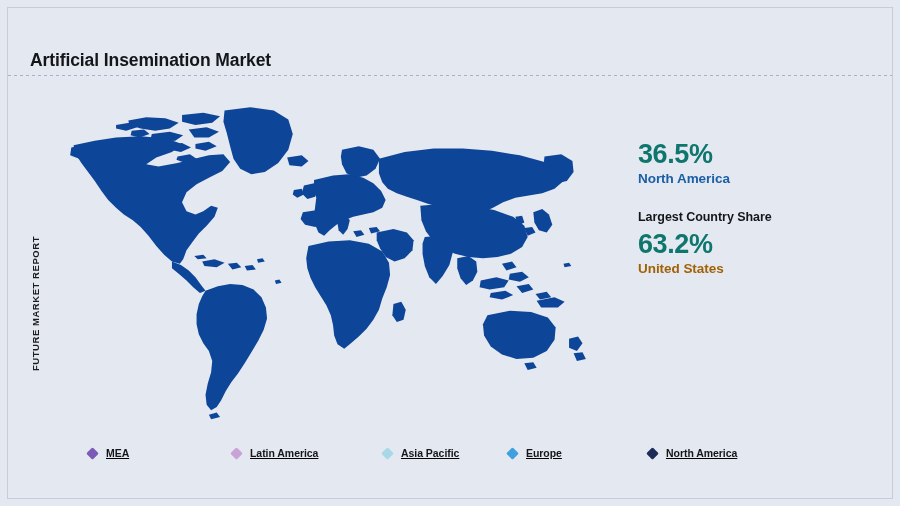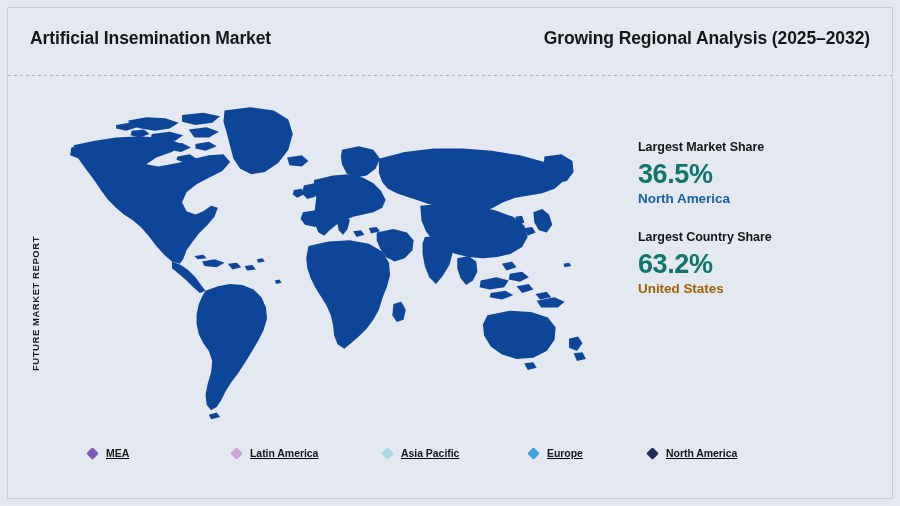--- a/index.html
+++ b/index.html
@@ -31,21 +31,21 @@
     bottom: 7px;
     border: 1px solid #c7ccd8;
     box-sizing: border-box;
     pointer-events: none;
   }
 
   
   #header {
     position: absolute;
     left: 8px;
-    top: 2px;
+    top: 24px;
     width: 884px;
     height: 68px;
     box-sizing: border-box;
   }
   .header-title {
     position: absolute;
     top: 36px;
     transform: translateY(-50%);
     font-size: 17.5px;
     font-weight: bold;
@@ -156,21 +156,20 @@
 </style>
 </head>
 <body>
 
 <div id="infographic" style="background: rgb(228, 232, 240);">
 
   <div id="card-border"></div>
 
   <div id="header">
     <div class="header-title" id="title-left">Artificial Insemination Market</div>
-    <div class="header-title" id="title-right">Growing Regional Analysis (2025–2032)</div>
   </div>
   <div id="header-divider"></div>
 
   <div id="brand-label">FUTURE MARKET REPORT</div>
 
   <div id="map-wrap">
     <svg viewBox="0 0 1000 590" preserveAspectRatio="xMidYMid meet">
       <g id="land-group" fill="#0d4599">
 
         <path d="M20,88 L58,80 L96,74 L140,72 L186,76 L214,86 L196,100 L168,110 L150,122
@@ -282,21 +281,20 @@
         <path d="M348,292 L358,290 L362,296 L350,298 Z"></path>
         <path d="M896,300 L906,298 L910,304 L898,306 Z"></path>
         <path d="M262,570 L276,566 L282,574 L266,578 Z"></path>
       </g>
     </svg>
   </div>
 
   <div id="stats-panel">
 
     <div class="stat-block">
-      <div class="stat-label">Largest Market Share</div>
       <div class="stat-value">36.5%</div>
       <div class="stat-region" style="color: rgb(26, 95, 168);">North America</div>
     </div>
 
     <div class="stat-block">
       <div class="stat-label">Largest Country Share</div>
       <div class="stat-value">63.2%</div>
       <div class="stat-region" style="color: #a16207;">United States</div>
     </div>
 
@@ -312,21 +310,21 @@
     <div class="legend-item" style="left:144px;justify-content:space-between;">
       <span class="legend-dot" style="background: rgb(201, 163, 216);"></span>
       <span class="legend-text">Latin America</span>
     </div>
 
     <div class="legend-item" style="left:295px;align-items:center;">
       <span class="legend-dot" style="background: rgb(168, 216, 232);"></span>
       <span class="legend-text">Asia Pacific</span>
     </div>
 
-    <div class="legend-item" style="left:417px;padding-left:24px;">
+    <div class="legend-item" style="left:396px;padding-left:24px;">
       <span class="legend-dot" style="background: rgb(63, 160, 224);"></span>
       <span class="legend-text">Europe</span>
     </div>
 
     <div class="legend-item" style="left:560px;">
       <span class="legend-dot" style="background: rgb(30, 42, 90);"></span>
       <span class="legend-text">North America</span>
     </div>
 
   </div>

